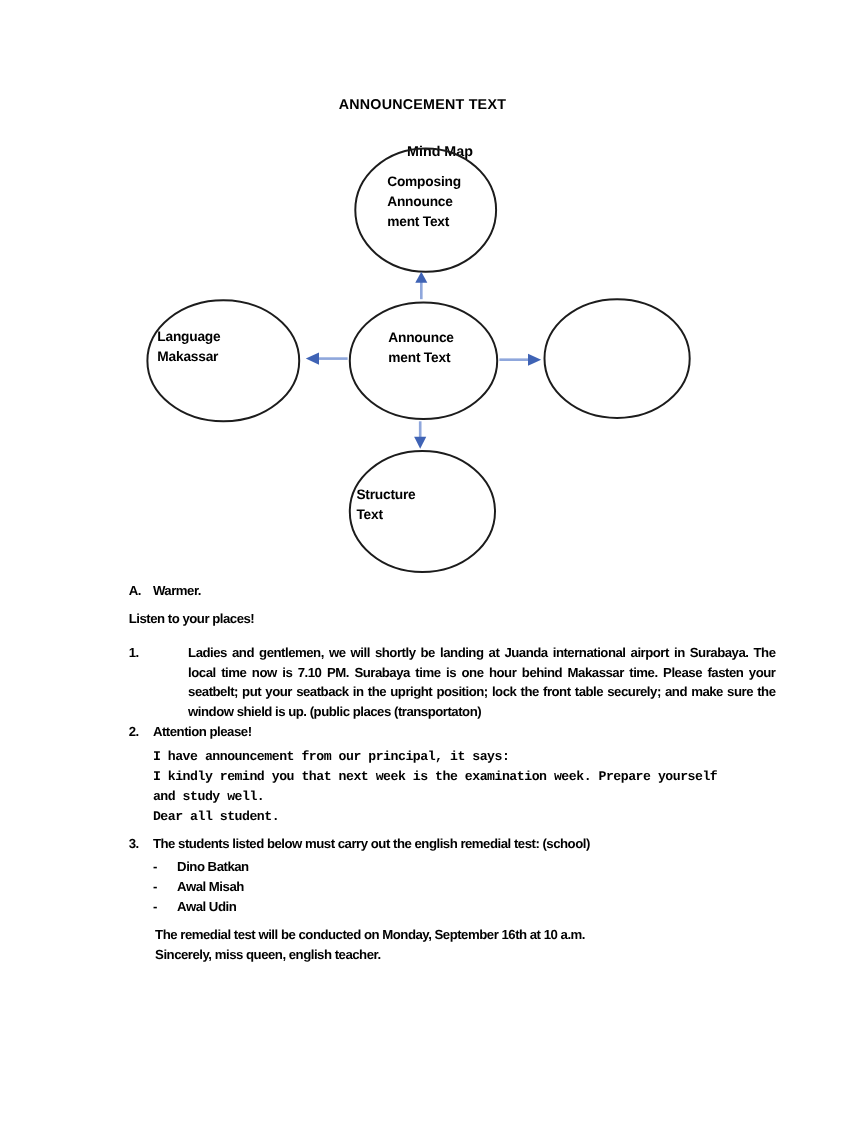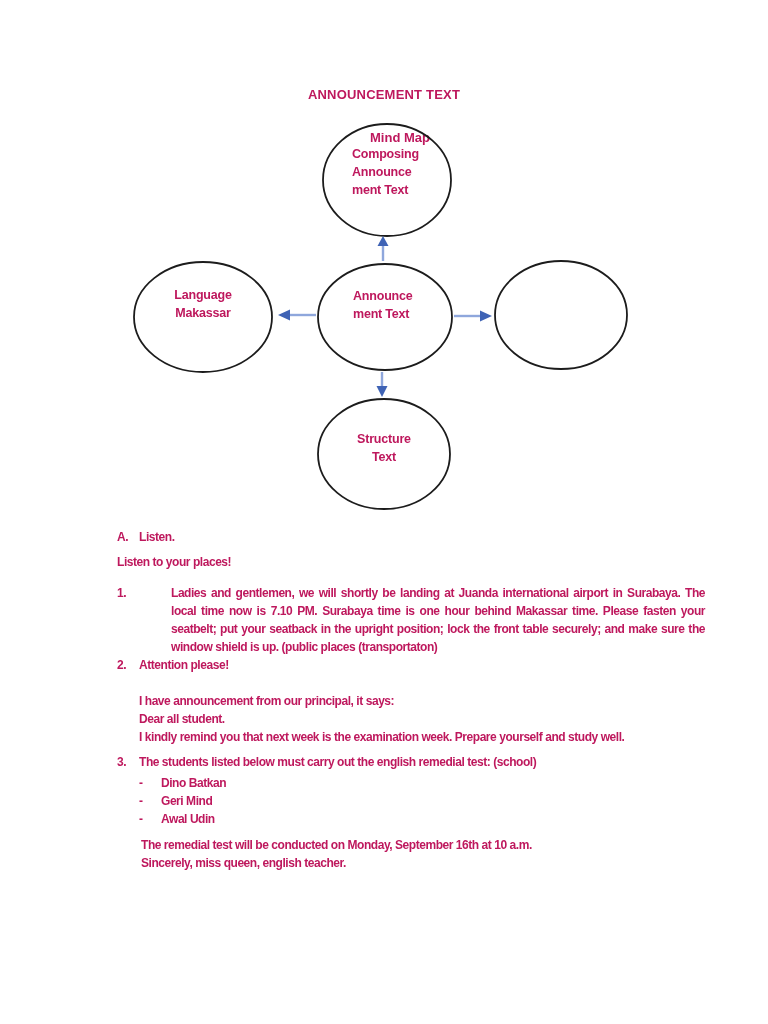--- a/index.html
+++ b/index.html
@@ -1,50 +1,50 @@
 <!DOCTYPE html>
 <html><head>
 <meta charset="utf-8">
 <style>
   html,body { margin:0; padding:0; background:#ffffff; }
   .page {
     position:relative; width:768px; height:1024px; background:#ffffff;
-    font-family:"Liberation Sans", sans-serif; font-weight:700; color:#be185d;
+    font-family:"Liberation Sans", sans-serif; font-weight:700; color:#000000;
     overflow:hidden;
   }
   .doc-title {
     position:absolute; top:87px; left:0; width:768px; text-align:center;
     font-size:13px; letter-spacing:0.2px; margin:0;
   }
   .doc-subtitle {
     position:absolute; top:114px; left:0; width:768px; text-align:center;
     font-size:13px; margin:16px;
   }
-  .mindmap { position:absolute; left:0; top:114px; width:660px; height:400px; }
+  .mindmap { position:absolute; left:0; top:125px; width:660px; height:400px; }
   .mindmap svg { position:absolute; left:0; top:0; }
   .node-label {
     position:absolute; font-size:12.5px; line-height:18px; letter-spacing:-0.2px;
   }
-  .node-label.centered { text-align:center; }
+  .node-label.centered { text-align:left; }
   .lbl-composing   { left:352px; top:31px;  width:104px; }
   .lbl-language    { left:143px; top:172px; width:120px; }
   .lbl-announcement{ left:353px; top:173px; width:110px; }
   .lbl-social      { left:506px; top:173px; width:110px; }
   .lbl-structure   { left:324px; top:316px; width:120px; }
   .content {
     position:absolute; left:117px; top:528px; width:556px;
     font-size:12px; line-height:18px; letter-spacing:-0.45px;
   }
   .row { position:relative; padding-left:22px; }
   .marker { position:absolute; left:0; top:0; }
   .listen-line { margin-top:7px; }
   .item1 { margin-top:13px; }
   .item1 .item-text { text-align:justify; width:534px;margin-left:32px; }
   .indent-block { margin-left:22px; }
-  .block-2 { margin-top:18px; }
+  .block-2 { margin-top:5px;font-family:Liberation Mono, monospace; }
   .item3 { margin-top:7px; }
   .students { margin-top:3px; }
   .student { position:relative; padding-left:44px; }
   .dash { position:absolute; left:22px; top:0; }
   .closing { margin-top:8px; margin-left:24px; }
 </style>
 </head>
 <body>
 
 <div class="page">
@@ -95,54 +95,54 @@
     <div class="node-label centered lbl-structure">
       <div>Structure</div>
       <div>Text</div>
     </div>
   </div>
 
   <div class="content">
 
     <div class="row warmer">
       <span class="marker">A.</span>
-      <span>Listen.</span>
+      <span>Warmer.</span>
     </div>
 
     <div class="listen-line">Listen to your places!</div>
 
     <div class="row item1">
       <span class="marker">1.</span>
       <div class="item-text">Ladies and gentlemen, we will shortly be landing at Juanda international airport in Surabaya. The local time now is 7.10 PM. Surabaya time is one hour behind Makassar time. Please fasten your seatbelt; put your seatback in the upright position; lock the front table securely; and make sure the window shield is up. (public places (transportaton)</div>
     </div>
 
     <div class="row item2">
       <span class="marker">2.</span>
       <div>Attention please!</div>
     </div>
 
     <div class="indent-block block-2">
       <div>I have announcement from our principal, it says:</div>
+      <div>I kindly remind you that next week is the examination week. Prepare yourself and study well.</div>
       <div>Dear all student.</div>
-      <div>I kindly remind you that next week is the examination week. Prepare yourself and study well.</div>
     </div>
 
     <div class="row item3">
       <span class="marker">3.</span>
       <div>The students listed below must carry out the english remedial test: (school)</div>
     </div>
 
     <div class="students">
       <div class="student">
         <span class="dash">-</span>
         <span>Dino Batkan</span>
       </div>
       <div class="student">
         <span class="dash">-</span>
-        <span>Geri Mind</span>
+        <span>Awal Misah</span>
       </div>
       <div class="student">
         <span class="dash">-</span>
         <span>Awal Udin</span>
       </div>
     </div>
 
     <div class="closing">
       <div>The remedial test will be conducted on Monday, September 16th at 10 a.m.</div>
       <div>Sincerely, miss queen, english teacher.</div>

